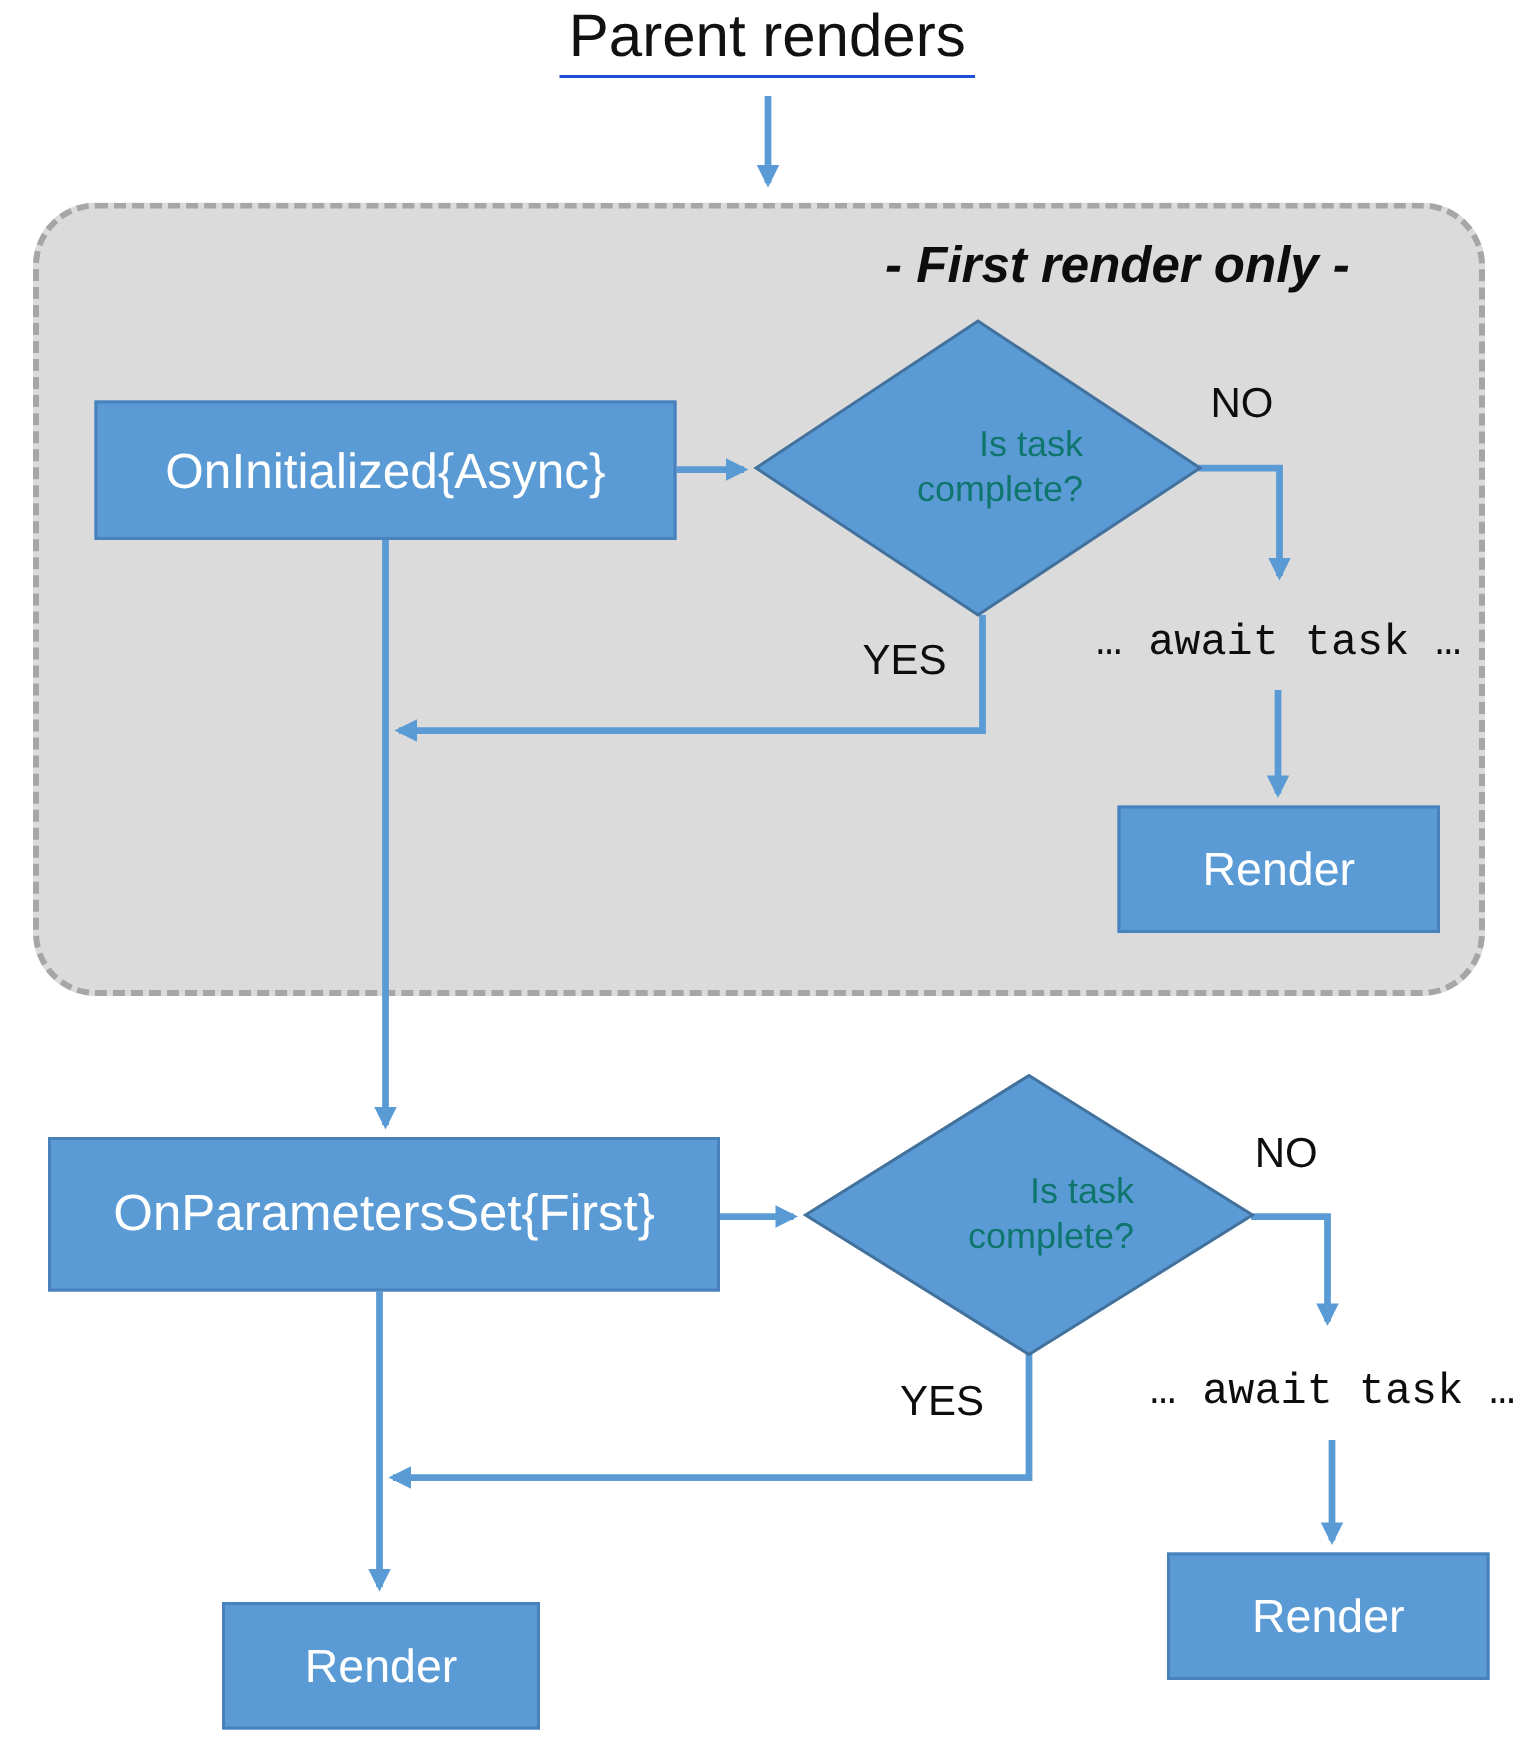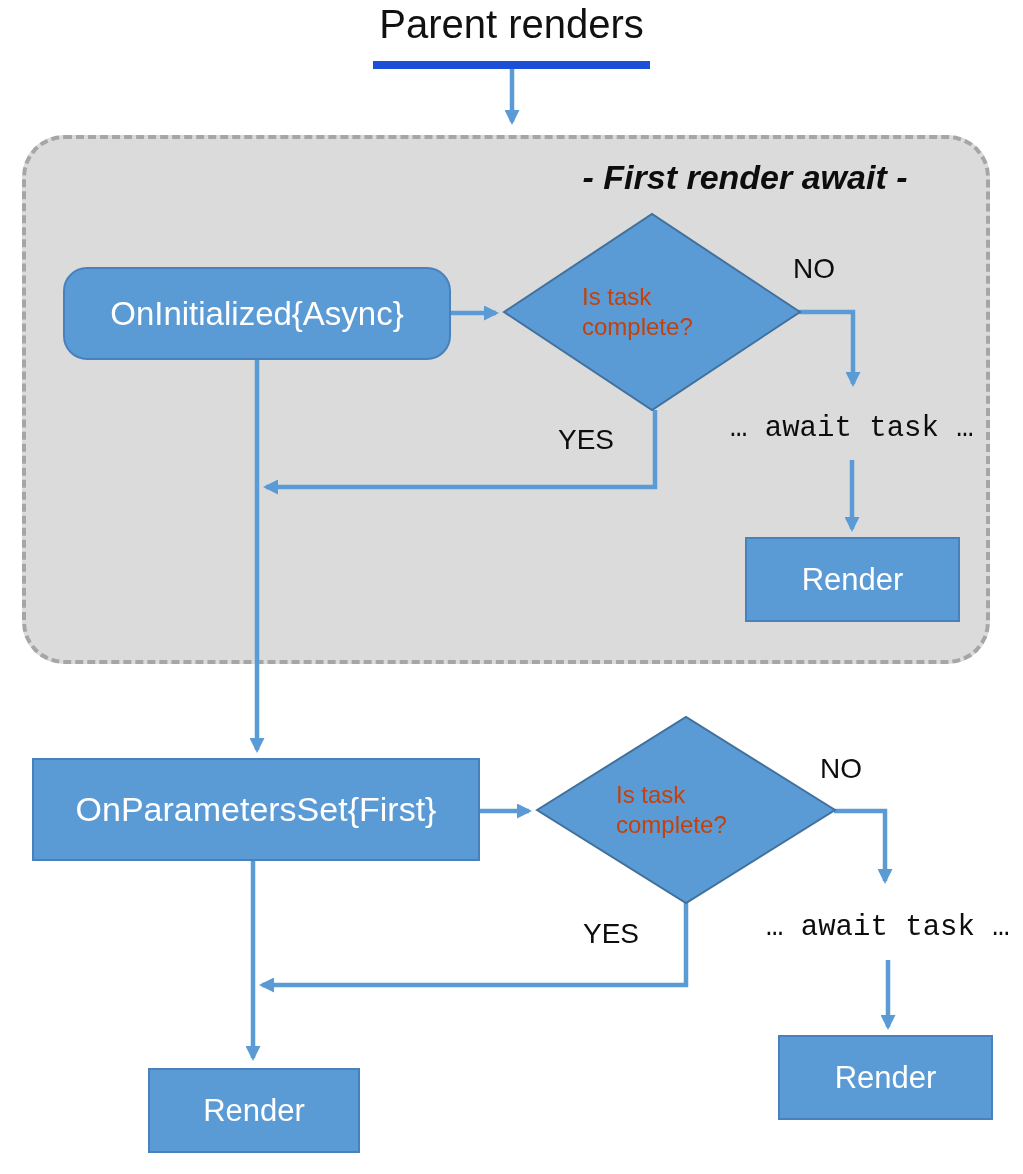--- a/index.html
+++ b/index.html
@@ -5,55 +5,55 @@
   html,body{margin:0;padding:0;background:#ffffff;}
   #stage{
     position:relative;width:1023px;height:1174px;background:#ffffff;
     font-family:"Liberation Sans",sans-serif;overflow:hidden;
   }
   .layer-svg{position:absolute;left:0;top:0;z-index:2;}
   #page-title{
     position:absolute;left:0;top:2px;width:1023px;text-align:center;z-index:3;
     font-size:40px;color:#111;letter-spacing:0px;
   }
-  #page-title .underline{border-bottom:8px solid #1d4ed8;padding:0 6px 14px 6px;display:inline-block;}
+  #page-title .underline{border-bottom:2px solid #1d4ed8;padding:0 6px 3px 6px;display:inline-block;}
   #group-first-render{
     position:absolute;left:22px;top:135px;width:968px;height:529px;
     background:#dbdbdb;border:4px dashed #a6a6a6;border-radius:42px;z-index:1;
     box-sizing:border-box;
   }
   .grp-label{
     position:absolute;left:495px;top:158px;width:500px;text-align:center;z-index:3;
     font-size:34px;font-weight:bold;font-style:italic;color:#0d0d0d;
   }
   .node{
     position:absolute;z-index:3;background:#5b9bd5;border:2px solid #4981bd;
     color:#ffffff;display:flex;align-items:center;justify-content:center;
     box-sizing:border-box;text-align:center;
   }
   .diamond-label{
-    position:absolute;z-index:3;color:#c2410c;text-align:left;
+    position:absolute;z-index:3;color:#0f766e;text-align:right;
     font-size:24px;line-height:30px;
   }
   .edge-label{
-    position:absolute;z-index:3;color:#0d0d0d;font-size:28px;
+    position:absolute;z-index:3;color:#0d0d0d;text-align:center;font-size:28px;
   }
   .await-label{font-size:29px;font-family:Liberation Mono, monospace;}
 </style>
 </head>
 <body>
 
 <div id="stage">
 
   <div id="page-title">
     <span class="underline">Parent renders</span>
   </div>
 
   <div id="group-first-render"></div>
-  <div class="grp-label">- First render await -</div>
+  <div class="grp-label">- First render only -</div>
 
   <svg class="layer-svg" width="1023" height="1174">
     <defs>
       <marker id="arw" viewBox="0 0 10 10" refX="8" refY="5" markerWidth="17" markerHeight="15" orient="auto" markerUnits="userSpaceOnUse">
         <path d="M0,0 L10,5 L0,10 Z" fill="#5b9bd5"></path>
       </marker>
     </defs>
 
     <path d="M512,64 L512,122" stroke="#5b9bd5" stroke-width="4.5" fill="none" marker-end="url(#arw)"></path>
 
@@ -74,21 +74,21 @@
     <path d="M888,960 L888,1027" stroke="#5b9bd5" stroke-width="4.5" fill="none" marker-end="url(#arw)"></path>
 
     <path d="M686,902 L686,985 L262,985" stroke="#5b9bd5" stroke-width="4.5" fill="none" marker-end="url(#arw)"></path>
 
     <path d="M253,861 L253,1058" stroke="#5b9bd5" stroke-width="4.5" fill="none" marker-end="url(#arw)"></path>
 
     <polygon points="504,312 652,214 800,312 652,410" fill="#5b9bd5" stroke="#41719c" stroke-width="2"></polygon>
     <polygon points="537,810 686,717 835,810 686,903" fill="#5b9bd5" stroke="#41719c" stroke-width="2"></polygon>
   </svg>
 
-  <div class="node" style="left:63px;top:267px;width:388px;height:93px;font-size:33px;border-radius:24px;">
+  <div class="node" style="left:63px;top:267px;width:388px;height:93px;font-size:33px;">
     <span>OnInitialized{Async}</span>
   </div>
 
   <div class="node" style="left:745px;top:537px;width:215px;height:85px;font-size:31px;">
     <span>Render</span>
   </div>
 
   <div class="node" style="left:32px;top:758px;width:448px;height:103px;font-size:34px;">
     <span>OnParametersSet{First}</span>
   </div>

